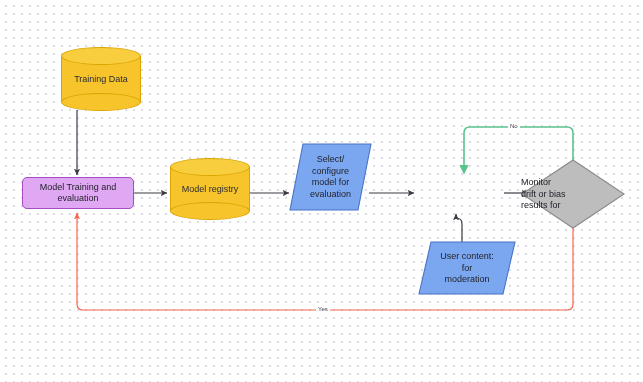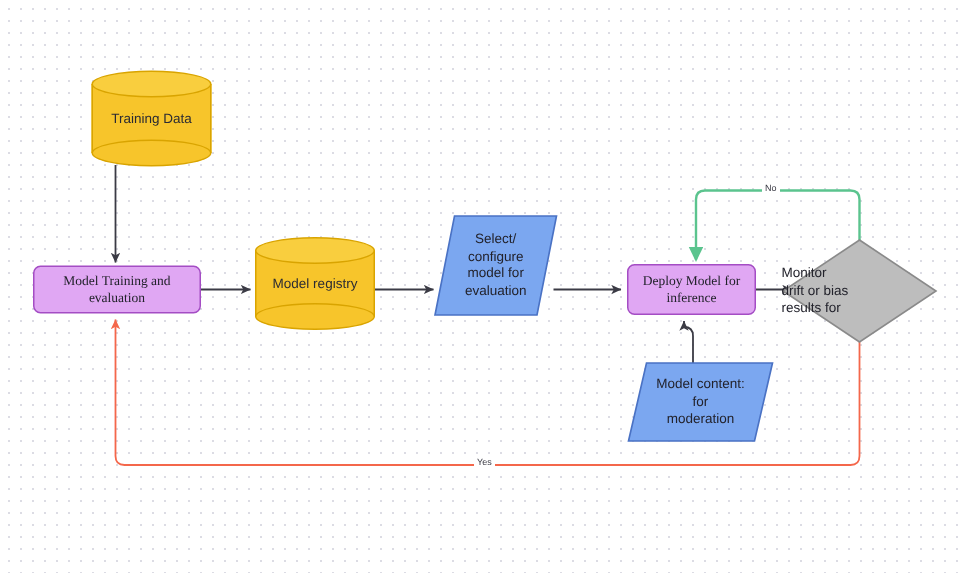--- a/index.html
+++ b/index.html
@@ -28,21 +28,20 @@
   }
   .node {
     position: absolute;
     box-sizing: border-box;
     display: flex;
     align-items: center;
     justify-content: flex-start;
     text-align: center;
     color: #22222b;
     line-height: 1.22;
-    font-family: Liberation Serif, serif;
   }
   
   .cyl {
     position: absolute;
   }
   .cyl .cyl-body {
     position: absolute;
     left: 0;
     top: 9px;
     right: 0;
@@ -201,39 +200,36 @@
       <polygon points="14,1 82,1 69,67 1,67" fill="#7BA7F0" stroke="#4A72C4" stroke-width="1.1"></polygon>
     </svg>
     <div class="para-label">
       <div>Select/</div>
       <div>configure</div>
       <div>model for</div>
       <div>evaluation</div>
     </div>
   </div>
 
-  <div class="node proc" style="left:418px; top:176px; width:86px; height:34px;">
-    <span>Deploy Model for inference</span>
-  </div>
 
   <div class="dia-wrap" style="left:521px; top:159px; width:104px; height:70px;">
     <svg class="dia-shape" viewBox="0 0 104 70" preserveAspectRatio="none">
       <polygon points="52,1 103,35 52,69 1,35" fill="#BDBDBD" stroke="#8A8A8A" stroke-width="1.1"></polygon>
     </svg>
     <div class="dia-label">
       <div>Monitor</div>
       <div>drift or bias</div>
       <div>results for</div>
     </div>
   </div>
 
   <div class="para-wrap" style="left:418px; top:241px; width:98px; height:54px;">
     <svg class="para-shape" viewBox="0 0 98 54" preserveAspectRatio="none">
       <polygon points="13,1 97,1 85,53 1,53" fill="#7BA7F0" stroke="#4A72C4" stroke-width="1.1"></polygon>
     </svg>
     <div class="para-label">
-      <div>Model content:</div>
+      <div>User content:</div>
       <div>for</div>
       <div>moderation</div>
     </div>
   </div>
 
 </div>
 
 </body></html>

